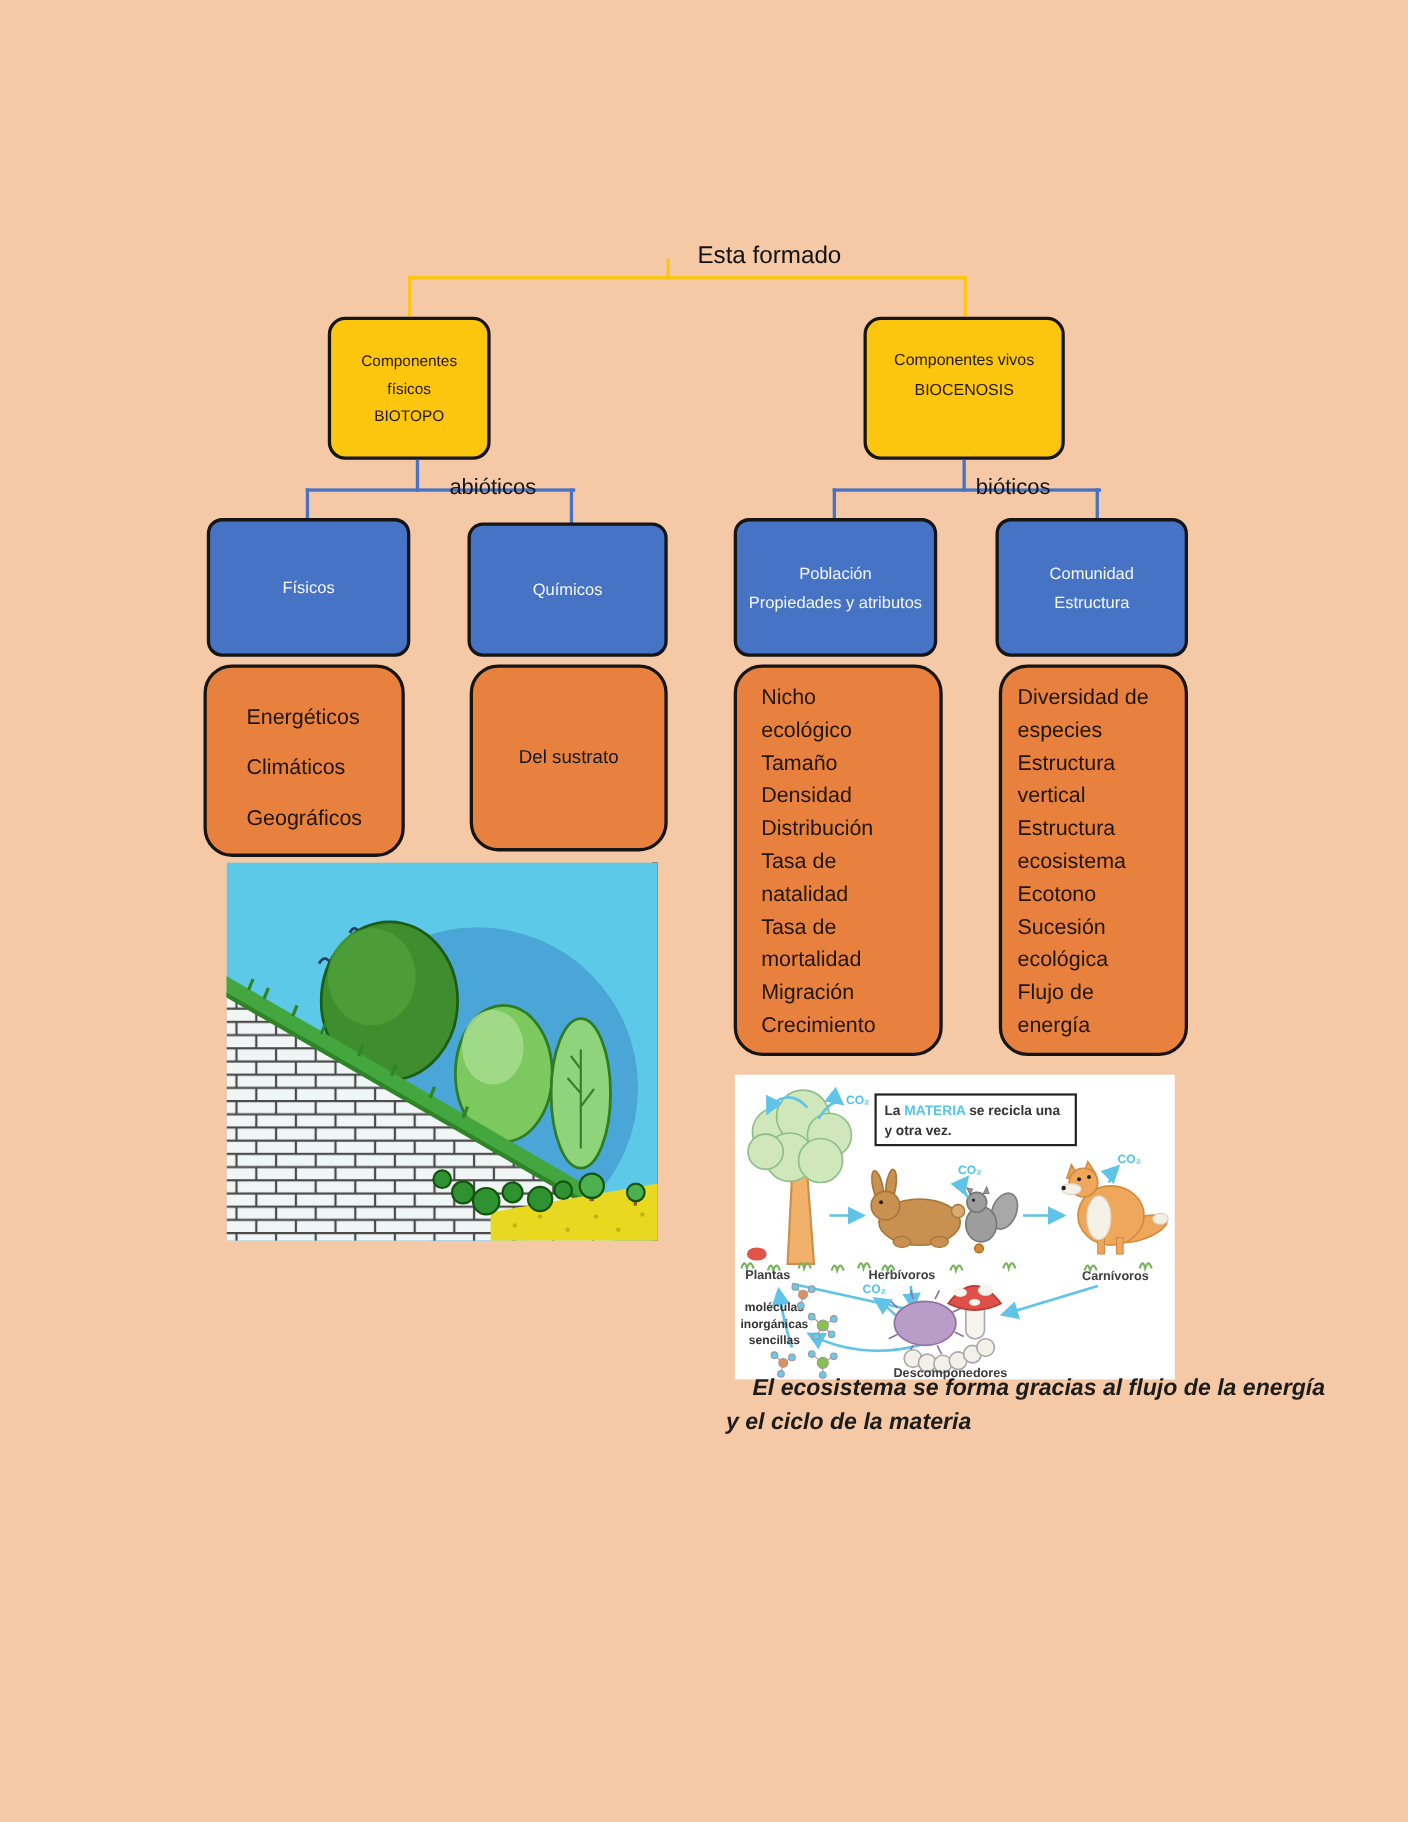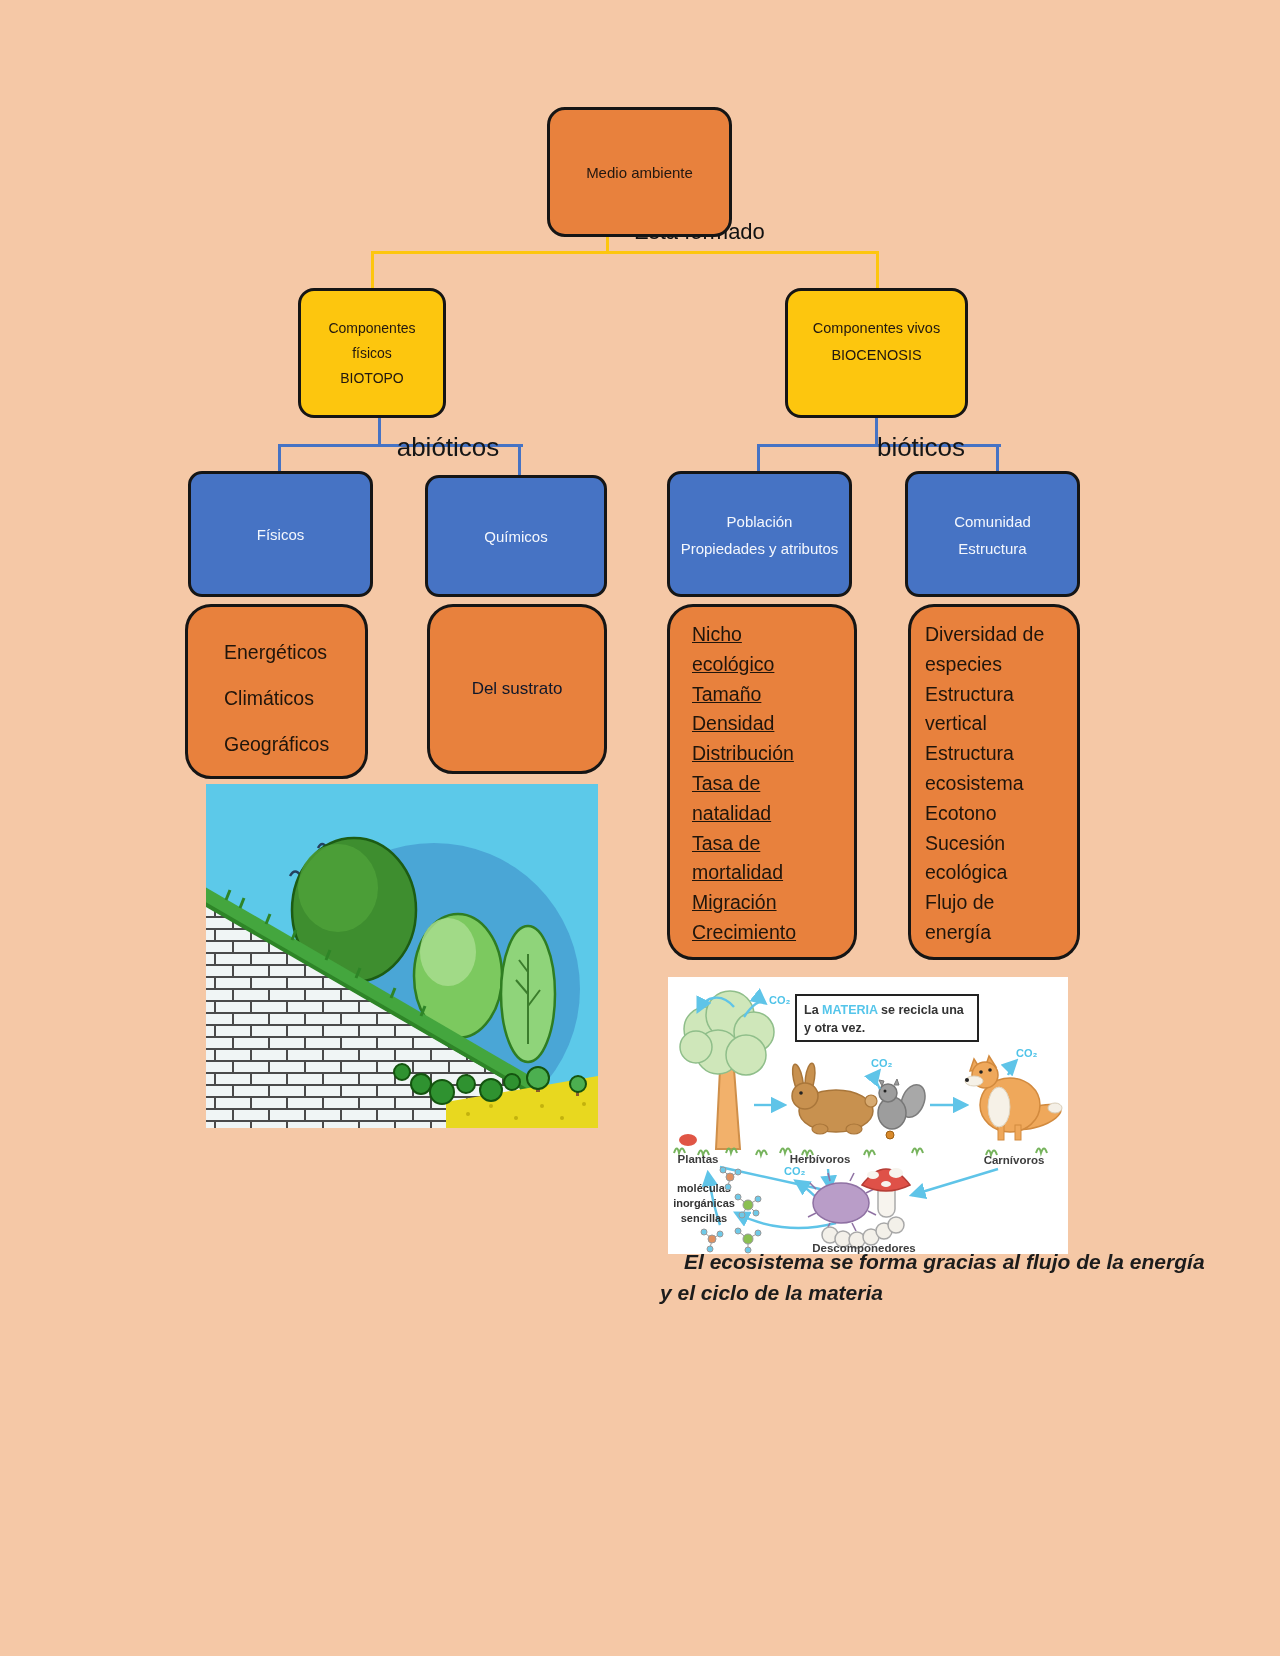--- a/index.html
+++ b/index.html
@@ -21,39 +21,38 @@
   .bline{background:var(--blue-line);}
   .root-box{z-index:2;display:flex;align-items:center;justify-content:center;font-size:15px;}
   .sub-label{z-index:1;font-size:22px;color:#111;}
   .y3{font-size:14px;line-height:25px;padding-top:25px;}
   .y2{font-size:14.5px;line-height:27px;padding-top:24px;}
   .b1{display:flex;align-items:center;justify-content:center;font-size:15px;}
   .b2{font-size:15px;line-height:27px;padding-top:34px;}
   .list{color:#20150b;font-size:19.5px;text-align:left;}
   .listA div{line-height:46px;}
   .listA{padding:22px 0 0 30px;}
-  .listC{padding:13px 16px 0 22px;text-decoration:underline;}
+  .listC{padding:13px 16px 0 22px;}
   .listC div{line-height:29.8px;}
   .listD{padding:13px 0 0 14px;}
   .listD div{line-height:29.8px;}
   .centered{display:flex;align-items:center;justify-content:center;font-size:17px;color:#0f172a;}
-  .branch-word{font-size:26px;color:#161616;text-align:center;z-index:3;}
+  .branch-word{font-size:20px;color:#161616;text-align:center;z-index:3;}
   .caption{position:absolute;font-style:italic;font-weight:600;font-size:21px;color:#1c1c1c;z-index:4;}
   .landscape{border-right:5px solid #3f3f3f;}
   .eco-panel{background:#ffffff;}
   svg{display:block;}
 </style>
 </head>
 <body>
 
 <div class="page">
 
   <div class="abs sub-label" style="left:634px;top:219px;">Esta formado</div>
 
-  <div class="box orange root-box" style="left:547px;top:107px;width:185px;height:130px;">Medio ambiente</div>
 
   <div class="vline yline" style="left:606px;top:235px;height:18px;"></div>
   <div class="hline yline" style="left:371px;top:251px;width:508px;"></div>
   <div class="vline yline" style="left:371px;top:251px;height:39px;"></div>
   <div class="vline yline" style="left:876px;top:251px;height:39px;"></div>
 
   <div class="box yellow y3" style="left:298px;top:288px;width:148px;height:130px;">
     <div>Componentes</div>
     <div>físicos</div>
     <div>BIOTOPO</div>

